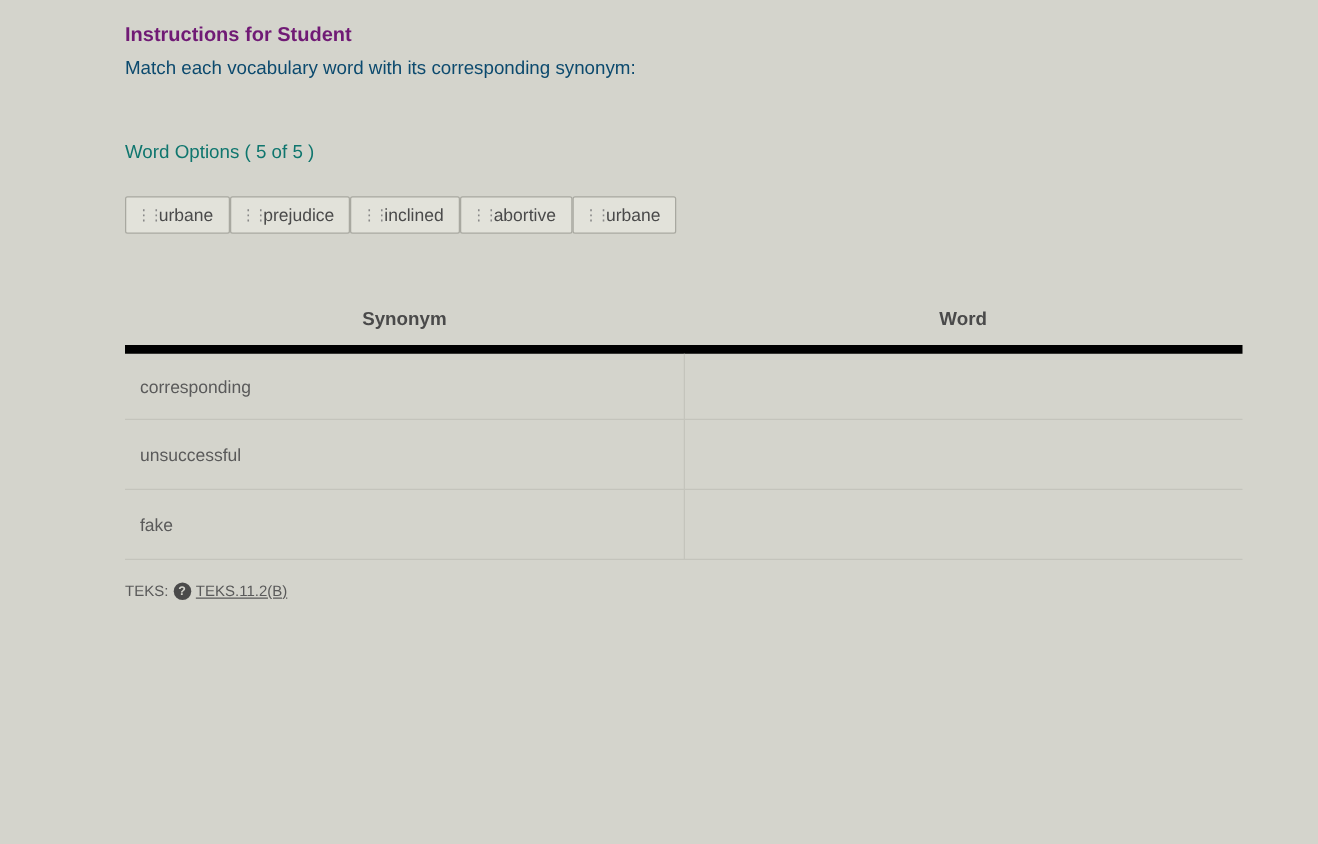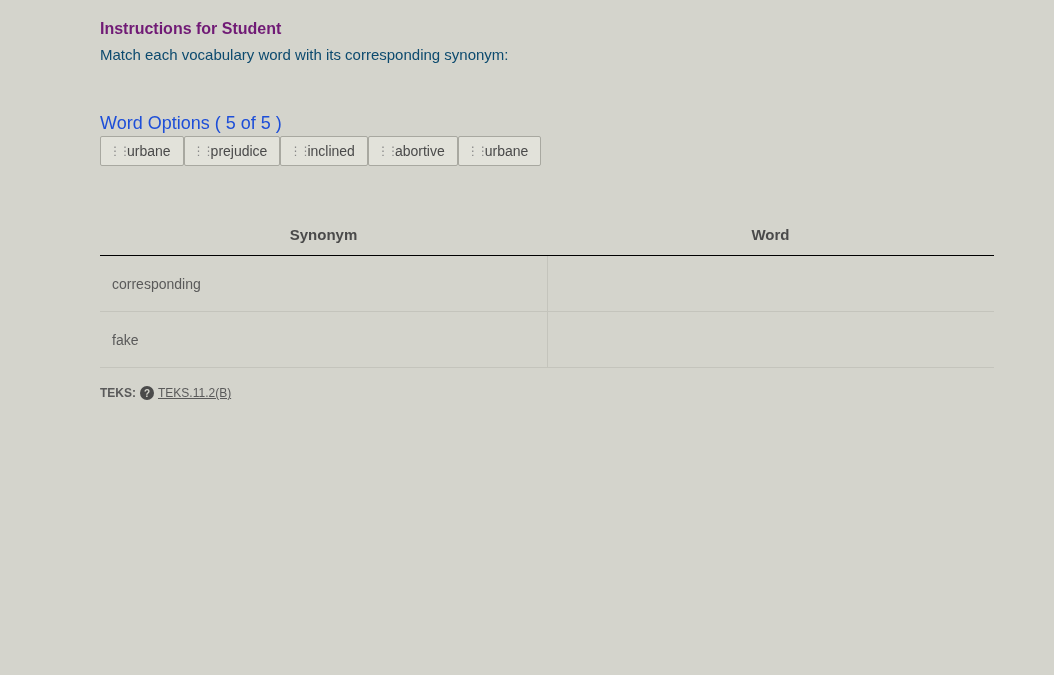--- a/index.html
+++ b/index.html
@@ -21,23 +21,23 @@
       font-weight: 600;
       color: #701a75;
       margin-bottom: 8px;
     }
     .instructions-text {
       font-size: 15px;
       color: #0c4a6e;
       margin-bottom: 50px;
     }
     .word-options-heading {
-      font-size: 18px;
-      color: #1d4ed8;
-      margin-bottom: 2px;
+      font-size: 15px;
+      color: #0f766e;
+      margin-bottom: 27px;
     }
     .chips-row {
       display: flex;
       margin-bottom: 50px;
     }
     .chip {
       display: inline-flex;
       align-items: center;
       gap: 8px;
       border: 1px solid #a8a8a0;
@@ -62,21 +62,21 @@
     }
     .match-table {
       width: 100%;
       border-collapse: collapse;
     }
     .match-table th {
       font-weight: 700;
       font-size: 15px;
       color: #4a4a4a;
       padding: 10px 8px 12px 8px;
-      border-bottom: 1px solid #000000;
+      border-bottom: 7px solid #000000;
       text-align: center;
     }
     .match-table td {
       padding: 18px 12px;
       border-bottom: 1px solid #c4c4bc;
       font-size: 14px;
       color: #5a5a5a;
       vertical-align: middle;
       height: 56px;
     }
@@ -88,21 +88,21 @@
     }
     .teks-row {
       margin-top: 18px;
       font-size: 12px;
       color: #5a5a5a;
       display: flex;
       align-items: center;
       gap: 4px;
     }
     .teks-label {
-      font-weight: 700;
+      font-weight: 400;
     }
     .teks-icon {
       display: inline-flex;
       align-items: center;
       justify-content: center;
       width: 14px;
       height: 14px;
       background: #4a4a4a;
       color: #d4d4cc;
       border-radius: 50%;
@@ -151,20 +151,24 @@
       <th style="width:50%">Synonym</th>
       <th style="width:50%">Word</th>
     </tr>
   </thead>
   <tbody>
     <tr>
       <td class="synonym-cell">corresponding</td>
       <td></td>
     </tr>
     <tr>
+      <td class="synonym-cell">unsuccessful</td>
+      <td></td>
+    </tr>
+    <tr>
       <td class="synonym-cell">fake</td>
       <td></td>
     </tr>
   </tbody>
 </table>
 
 <div class="teks-row">
   <span class="teks-label">TEKS:</span>
   <span class="teks-icon">?</span>
   <span class="teks-link">TEKS.11.2(B)</span>

